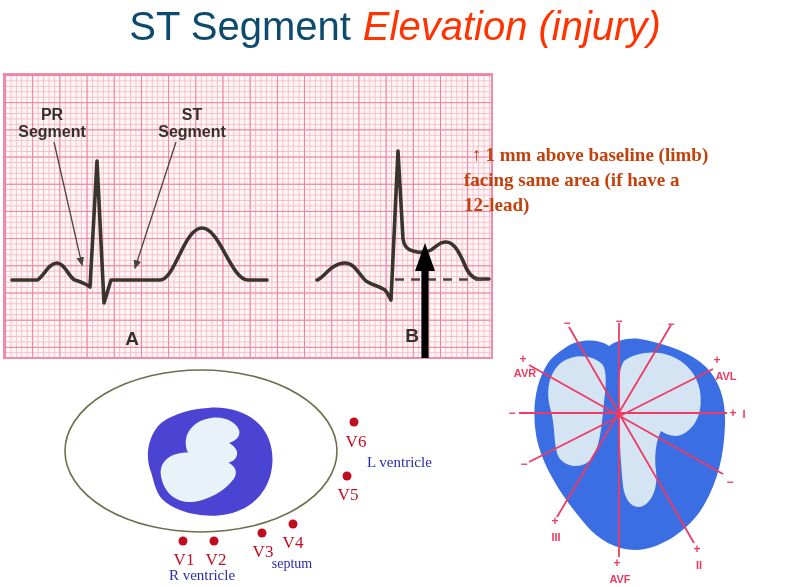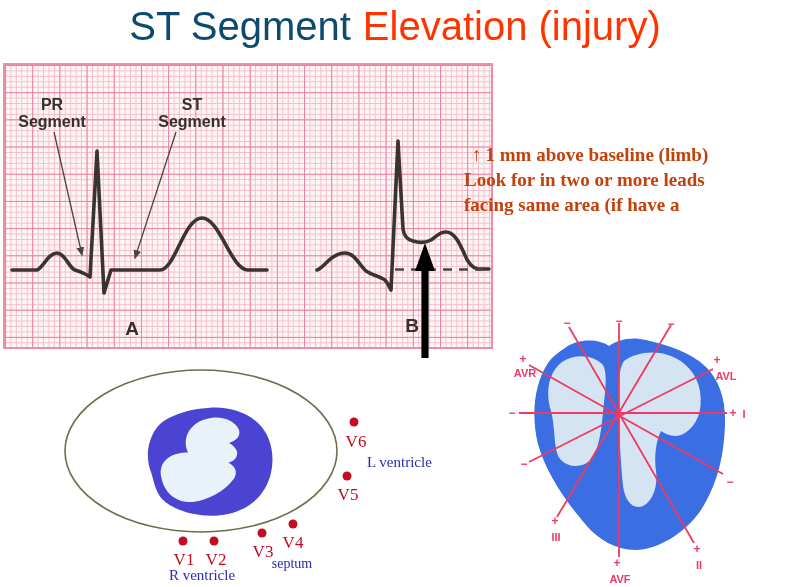--- a/index.html
+++ b/index.html
@@ -3,24 +3,24 @@
 <meta charset="utf-8">
 <style>
   html,body{margin:0;padding:0;background:#ffffff;}
   #slide{position:relative;width:790px;height:587px;background:#ffffff;overflow:hidden;
          font-family:"Liberation Sans",sans-serif;}
 
   
   #title{position:absolute;top:4px;left:0;width:790px;text-align:center;
          font-size:40px;font-weight:500;letter-spacing:0px;white-space:nowrap;}
   #title .t1{color:#0c4a6e;margin-right:12px;}
-  #title .t2{color:#ff3300;}
+  #title .t2{color:#ff3300;font-style:italic;}
 
   
-  #ecg-strip{position:absolute;left:3px;top:63px;width:486px;height:282px;
+  #ecg-strip{position:absolute;left:3px;top:73px;width:486px;height:282px;
     background-color:#fdf6f4;
     border:2px solid #ee8cac;
     background-image:
       linear-gradient(to right,#ee7ea6 1px,transparent 1px),
       linear-gradient(to bottom,#ee7ea6 1px,transparent 1px),
       linear-gradient(to right,#f6bccd 1px,transparent 1px),
       linear-gradient(to bottom,#f6bccd 1px,transparent 1px);
     background-size:27.2px 27.2px,27.2px 27.2px,5.44px 5.44px,5.44px 5.44px;}
   #ecg-strip svg{position:absolute;left:0;top:0;}
   .strip-label{font-family:"Liberation Sans",sans-serif;font-weight:bold;fill:#35302b;}
@@ -77,22 +77,22 @@
     </svg>
   </div>
 
   <svg id="big-arrow" width="32" height="122" viewBox="0 0 32 122">
     <polygon points="16,3 6,31 26,31" fill="#000000"></polygon>
     <rect x="12.4" y="29" width="7.2" height="89" fill="#000000"></rect>
   </svg>
 
   <div id="criteria">
     <div class="arrow-line"><span class="up-arrow">↑</span><span>1 mm above baseline (limb)</span></div>
-    <div>Look for in two or more leads</div>
     <div>facing same area (if have a</div>
+    <div>12-lead)</div>
   </div>
 
   <svg id="chest-svg" width="400" height="227" viewBox="0 0 400 227">
     <ellipse cx="146" cy="91" rx="136" ry="81" fill="#ffffff" stroke="#6e6e4a" stroke-width="1.6"></ellipse>
 
     <path d="M 96,112 C 88,92 96,66 114,58 C 124,53 136,49 153,48 C 172,46 192,52 204,64 C 216,76 220,95 216,113 C 211,134 196,149 173,154 C 151,159 121,153 107,139 C 100,131 99,121 96,112 Z" fill="#4b43d2"></path>
     <path d="M 131,86 C 129,71 141,60 156,58 C 169,56 181,62 184,70 C 186,76 181,81 174,83 C 181,87 185,93 180,99 C 172,107 151,105 141,101 C 134,97 132,92 131,86 Z" fill="#e8f2f8"></path>
     <path d="M 106,116 C 104,103 113,95 126,93 C 141,91 161,96 174,103 C 182,107 183,115 177,121 C 169,131 154,140 138,142 C 122,143 109,134 106,116 Z" fill="#e8f2f8"></path>
 
     <circle cx="128" cy="181" r="4.5" fill="#c00d20"></circle>

